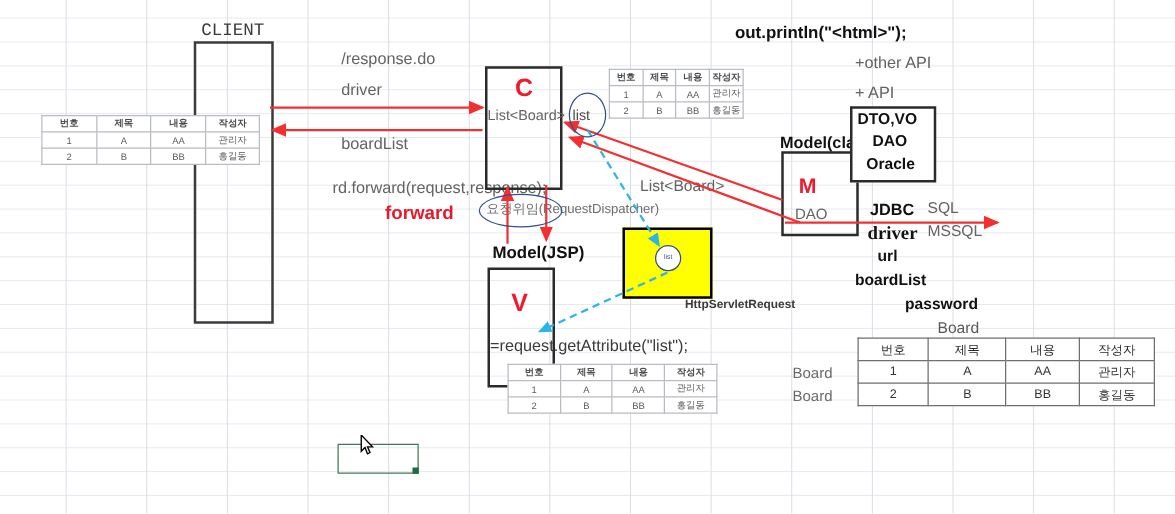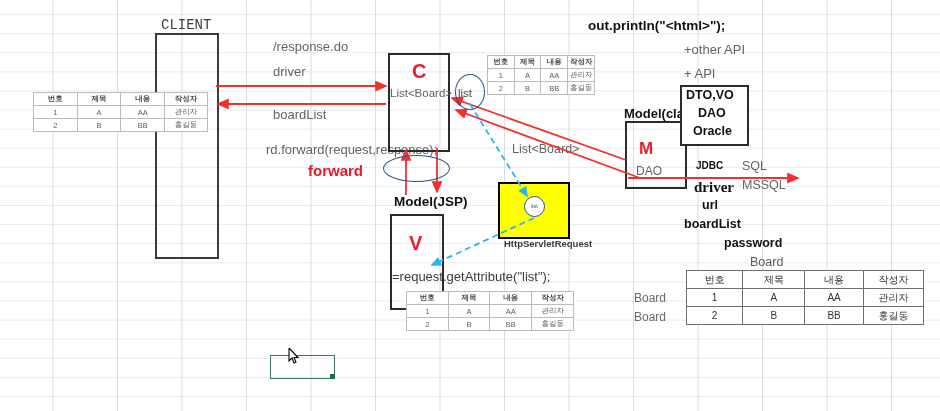--- a/index.html
+++ b/index.html
@@ -123,20 +123,21 @@
       <td>홍길동</td>
     </tr>
   </tbody>
     </table>
 
   <div class="lbl t-gray" style="left:273px;top:39px;">/response.do</div>
   <div class="lbl t-gray" style="left:273px;top:64px;">driver</div>
   <div class="lbl t-gray" style="left:273px;top:107px;">boardList</div>
   <div class="lbl t-gray" style="left:266px;top:142px;">rd.forward(request,response);</div>
   <div class="lbl t-red" style="left:308px;top:162px;font-size:15px;">forward</div>
+  <div class="lbl" style="left:389px;top:160px;font-size:10.5px;color:#6d6d6d;">요청위임(RequestDispatcher)</div>
   <div class="bcirc" style="left:383px;top:155px;width:65px;height:25px;"></div>
 
   <div class="box" style="left:388px;top:53px;width:58px;height:95px;"></div>
   <div class="lbl t-red-big" style="left:412px;top:60px;">C</div>
   <div class="lbl t-gray" style="left:390px;top:87px;font-size:11.5px;">List&lt;Board&gt;</div>
   <div class="lbl t-gray" style="left:458px;top:87px;font-size:11.5px;color:#4a4a4a;">list</div>
   <div class="bcirc" style="left:455px;top:74px;width:28px;height:34px;"></div>
 
   <table class="dt" style="left:487px;top:55px;width:108px;">
     <tbody>
@@ -186,39 +187,39 @@
       <td>BB</td>
       <td>홍길동</td>
     </tr>
   </tbody>
     </table>
 
   <div id="http-box"></div>
   <div id="http-circle">
     <span>list</span>
   </div>
-  <div class="lbl" style="left:504px;top:238px;font-size:9.5px;font-weight:bold;color:#3a3a3a;">HttpServletRequest</div>
+  <div class="lbl" style="left:504px;top:238px;font-size:9.5px;font-weight:bold;color:#3a3a3a;padding-left:44px;">HttpServletRequest</div>
 
   <div class="lbl t-gray" style="left:512px;top:142px;font-size:12.5px;">List&lt;Board&gt;</div>
 
   <div class="lbl t-bold" style="left:588px;top:18px;font-size:13.5px;">out.println("&lt;html&gt;");</div>
   <div class="lbl t-gray" style="left:684px;top:42px;">+other API</div>
   <div class="lbl t-gray" style="left:684px;top:66px;">+ API</div>
 
   <div class="lbl t-bold" style="left:624px;top:106px;font-size:13px;">Model(cla</div>
   <div class="box" style="left:625px;top:121px;width:58px;height:64px;"></div>
   <div class="lbl t-red-big" style="left:639px;top:139px;font-size:17px;">M</div>
   <div class="lbl t-gray" style="left:636px;top:164px;font-size:12px;">DAO</div>
 
   <div class="box" style="left:680px;top:85px;width:65px;height:57px;background:#fff;z-index:8;"></div>
   <div class="lbl t-bold" style="left:686px;top:88px;font-size:12.5px;z-index:9;">DTO,VO</div>
   <div class="lbl t-bold" style="left:698px;top:106px;font-size:12.5px;z-index:9;">DAO</div>
   <div class="lbl t-bold" style="left:693px;top:124px;font-size:12.5px;z-index:9;">Oracle</div>
 
-  <div class="lbl t-bold" style="left:696px;top:160px;font-size:10px;">JDBC</div>
+  <div class="lbl t-bold" style="left:696px;top:160px;font-size:13px;">JDBC</div>
   <div class="lbl t-bold" style="left:694px;top:179px;font-size:15px;font-family:Liberation Serif, serif;">driver</div>
   <div class="lbl t-bold" style="left:702px;top:198px;font-size:12.5px;">url</div>
   <div class="lbl t-bold" style="left:684px;top:217px;font-size:12.5px;">boardList</div>
   <div class="lbl t-bold" style="left:684px;top:236px;font-size:12.5px;padding-left:40px;">password</div>
 
   <div class="lbl t-gray" style="left:742px;top:159px;font-size:12.5px;">SQL</div>
   <div class="lbl t-gray" style="left:742px;top:178px;font-size:12.5px;">MSSQL</div>
 
 
   <div class="lbl t-gray" style="left:750px;top:255px;font-size:12.5px;color:#5a5a5a;">Board</div>

